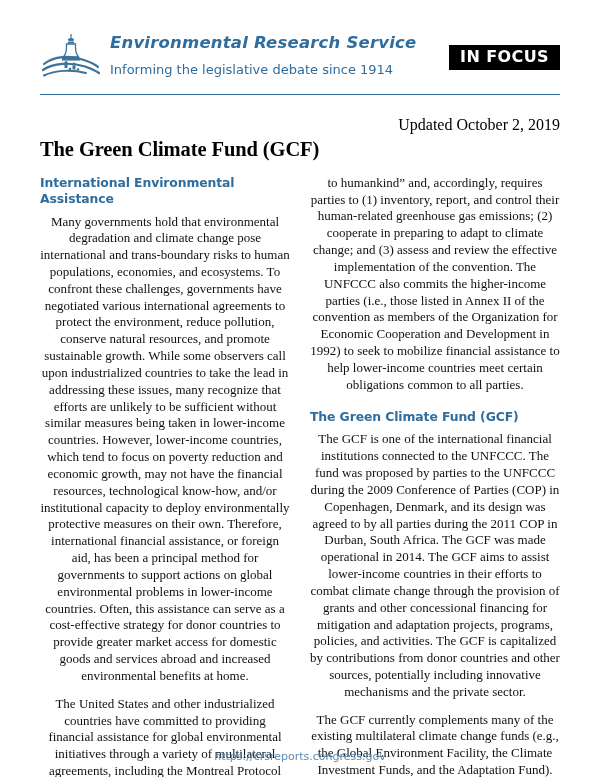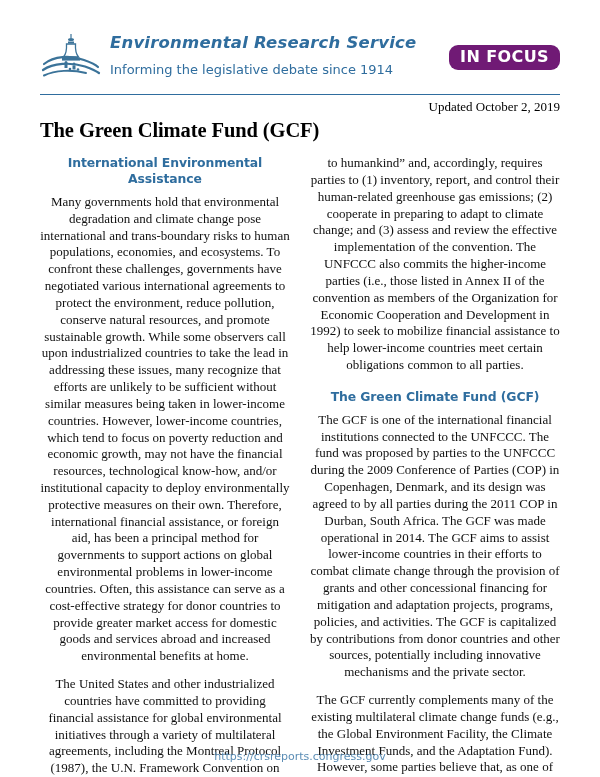--- a/index.html
+++ b/index.html
@@ -61,41 +61,40 @@
     font-size: 13px;
     color: #2f6d9e;
     line-height: 1.3;
     margin-top: 11px;
     white-space: nowrap;
   }
   .infocus-badge {
     position: absolute;
     right: 0;
     top: 45px;
-    background: #701a75;
+    background: #000000;
     color: #ffffff;
     font-family: "DejaVu Sans", sans-serif;
     font-weight: bold;
     font-size: 16px;
     letter-spacing: 0.4px;
     padding: 3px 11px 4px 11px;
     line-height: 1.15;
-    border-radius: 9px;
   }
   .rule {
     border-top: 1.4px solid #2f6d9e;
     margin-top: 12px;
   }
 
   
   .updated {
     text-align: right;
-    font-size: 13px;
+    font-size: 16px;
     color: #000000;
-    margin-top: 4px;
+    margin-top: 20px;
     line-height: 1.2;
   }
   .doc-title {
     font-family: "Liberation Serif", serif;
     font-weight: bold;
     font-size: 20.5px;
     letter-spacing: -0.1px;
     margin: 4px 0 0 0;
     line-height: 1.15;
   }
@@ -111,21 +110,20 @@
     flex: 0 0 250px;
   }
   h2.section {
     font-family: "DejaVu Sans", sans-serif;
     font-weight: bold;
     font-size: 12.4px;
     color: #2f6d9e;
     margin: 0 0 7px 0;
     line-height: 1.28;
     letter-spacing: -0.1px;
-    text-align: center;
   }
   h2.section.spaced {
     margin-top: 15px;
   }
   p.body {
     font-family: "Liberation Serif", serif;
     font-size: 13px;
     line-height: 1.295;
     margin: 0 0 11px 0;
     text-align: center;

